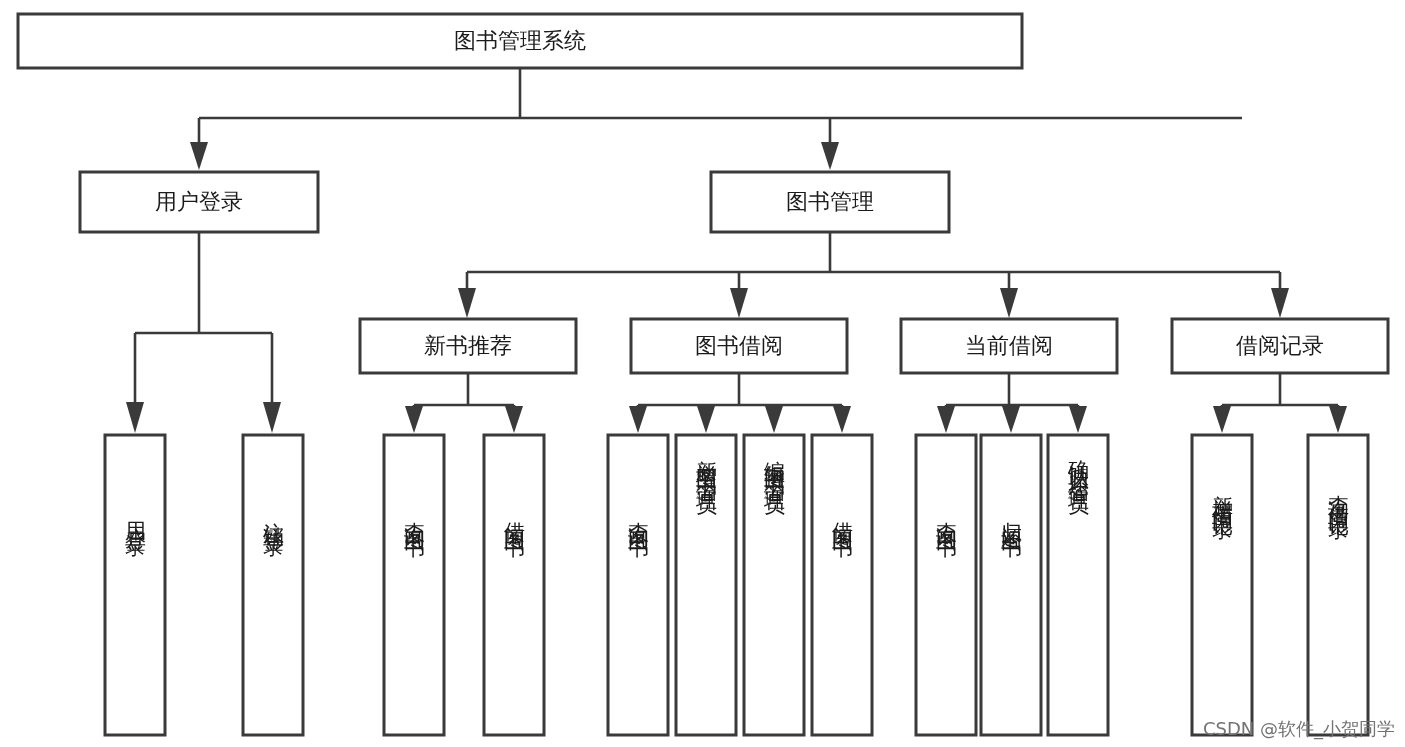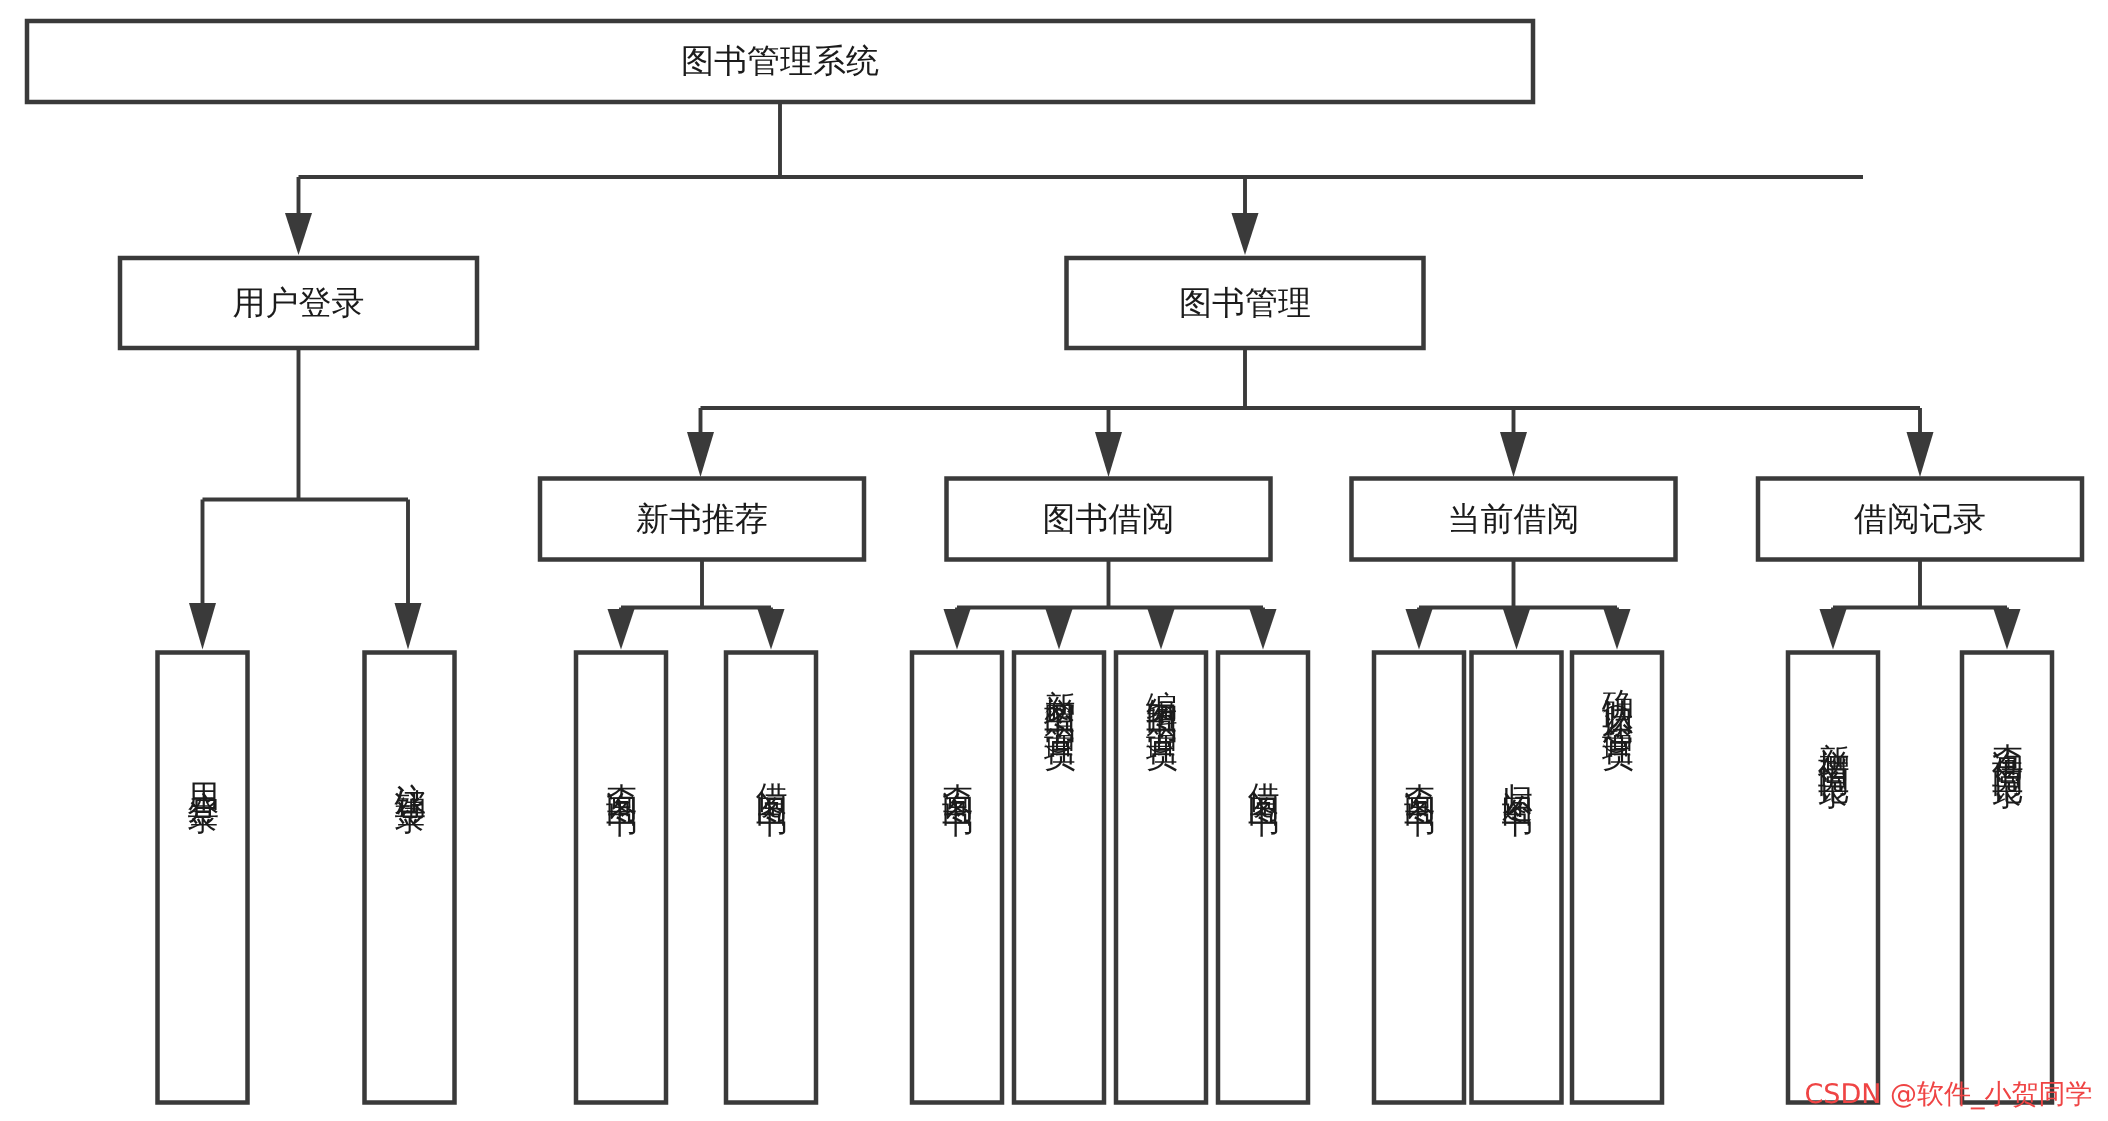--- a/index.html
+++ b/index.html
@@ -66,21 +66,21 @@
     color: #1b1b1b;
     white-space: nowrap;
     text-align: left;
   }
   .watermark {
     position: absolute;
     right: 10px;
     bottom: 6px;
     font-family: "DejaVu Sans", "Liberation Sans", sans-serif;
     font-size: 18px;
-    color: #ef4444;
+    color: #737373;
     white-space: nowrap;
     pointer-events: none;
   }
 </style>
 </head>
 <body>
 
 <div id="diagram-root">
 
   <svg class="tree-canvas" viewBox="0 0 1405 747">

